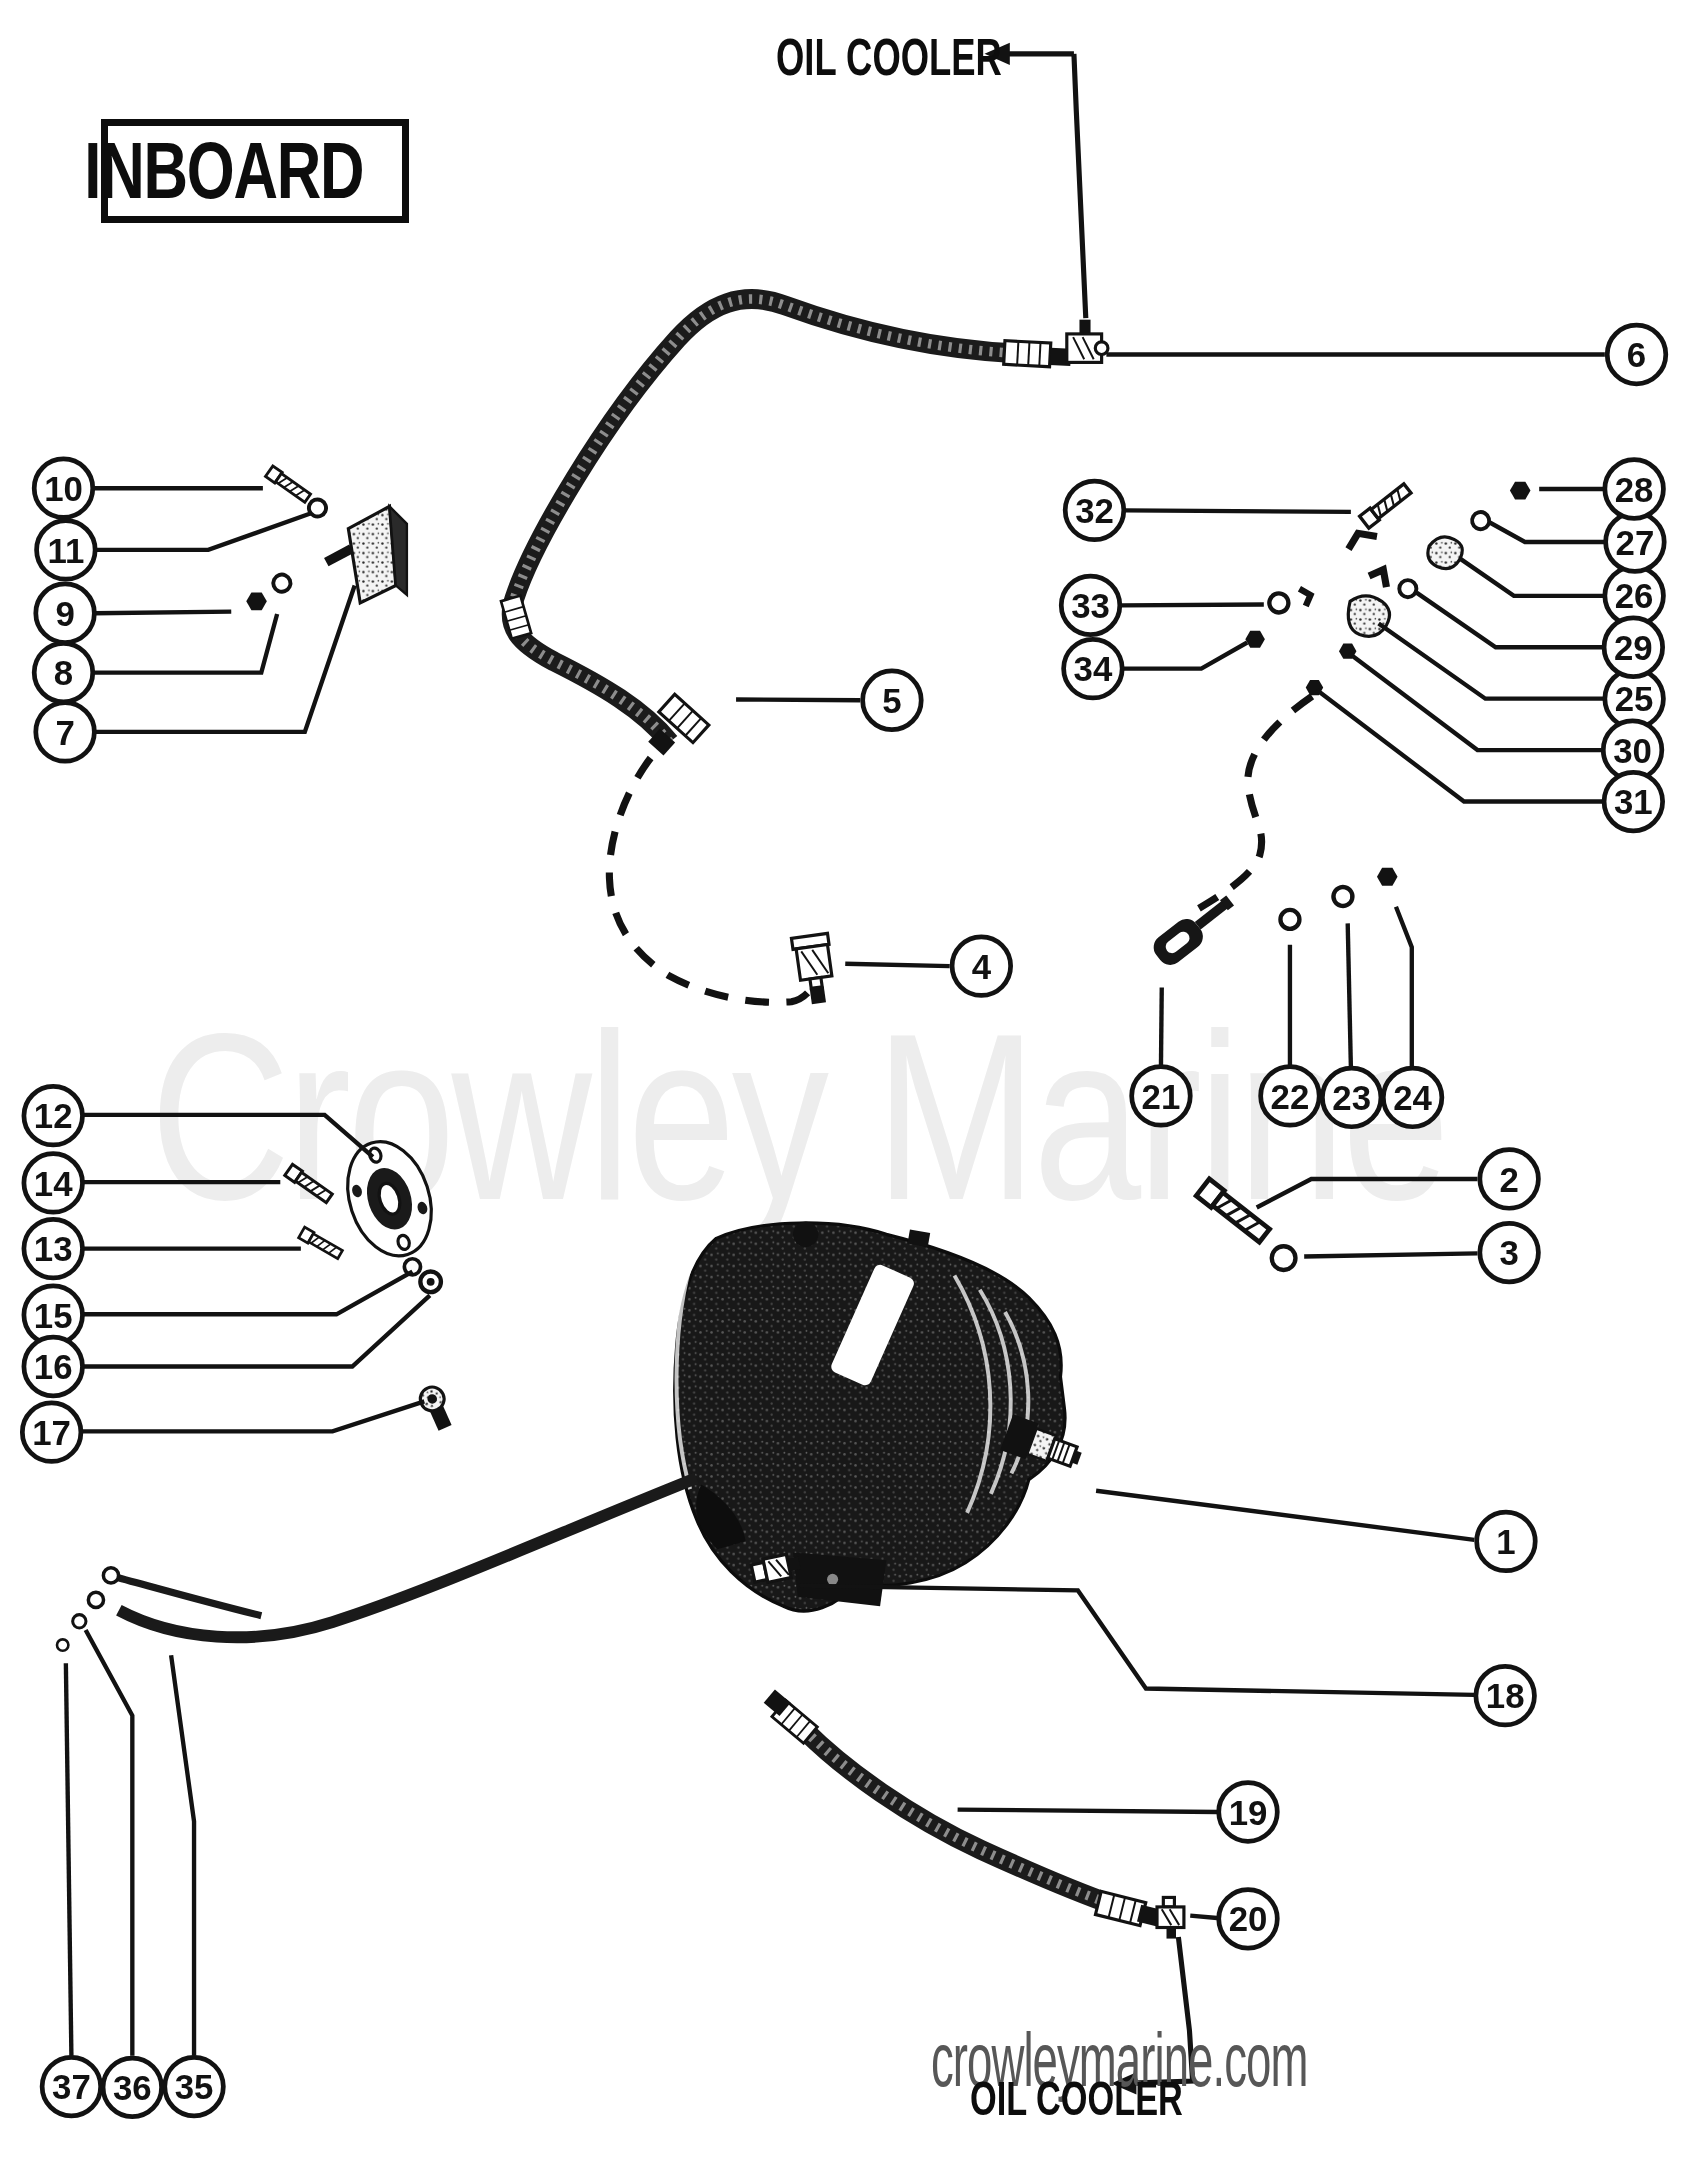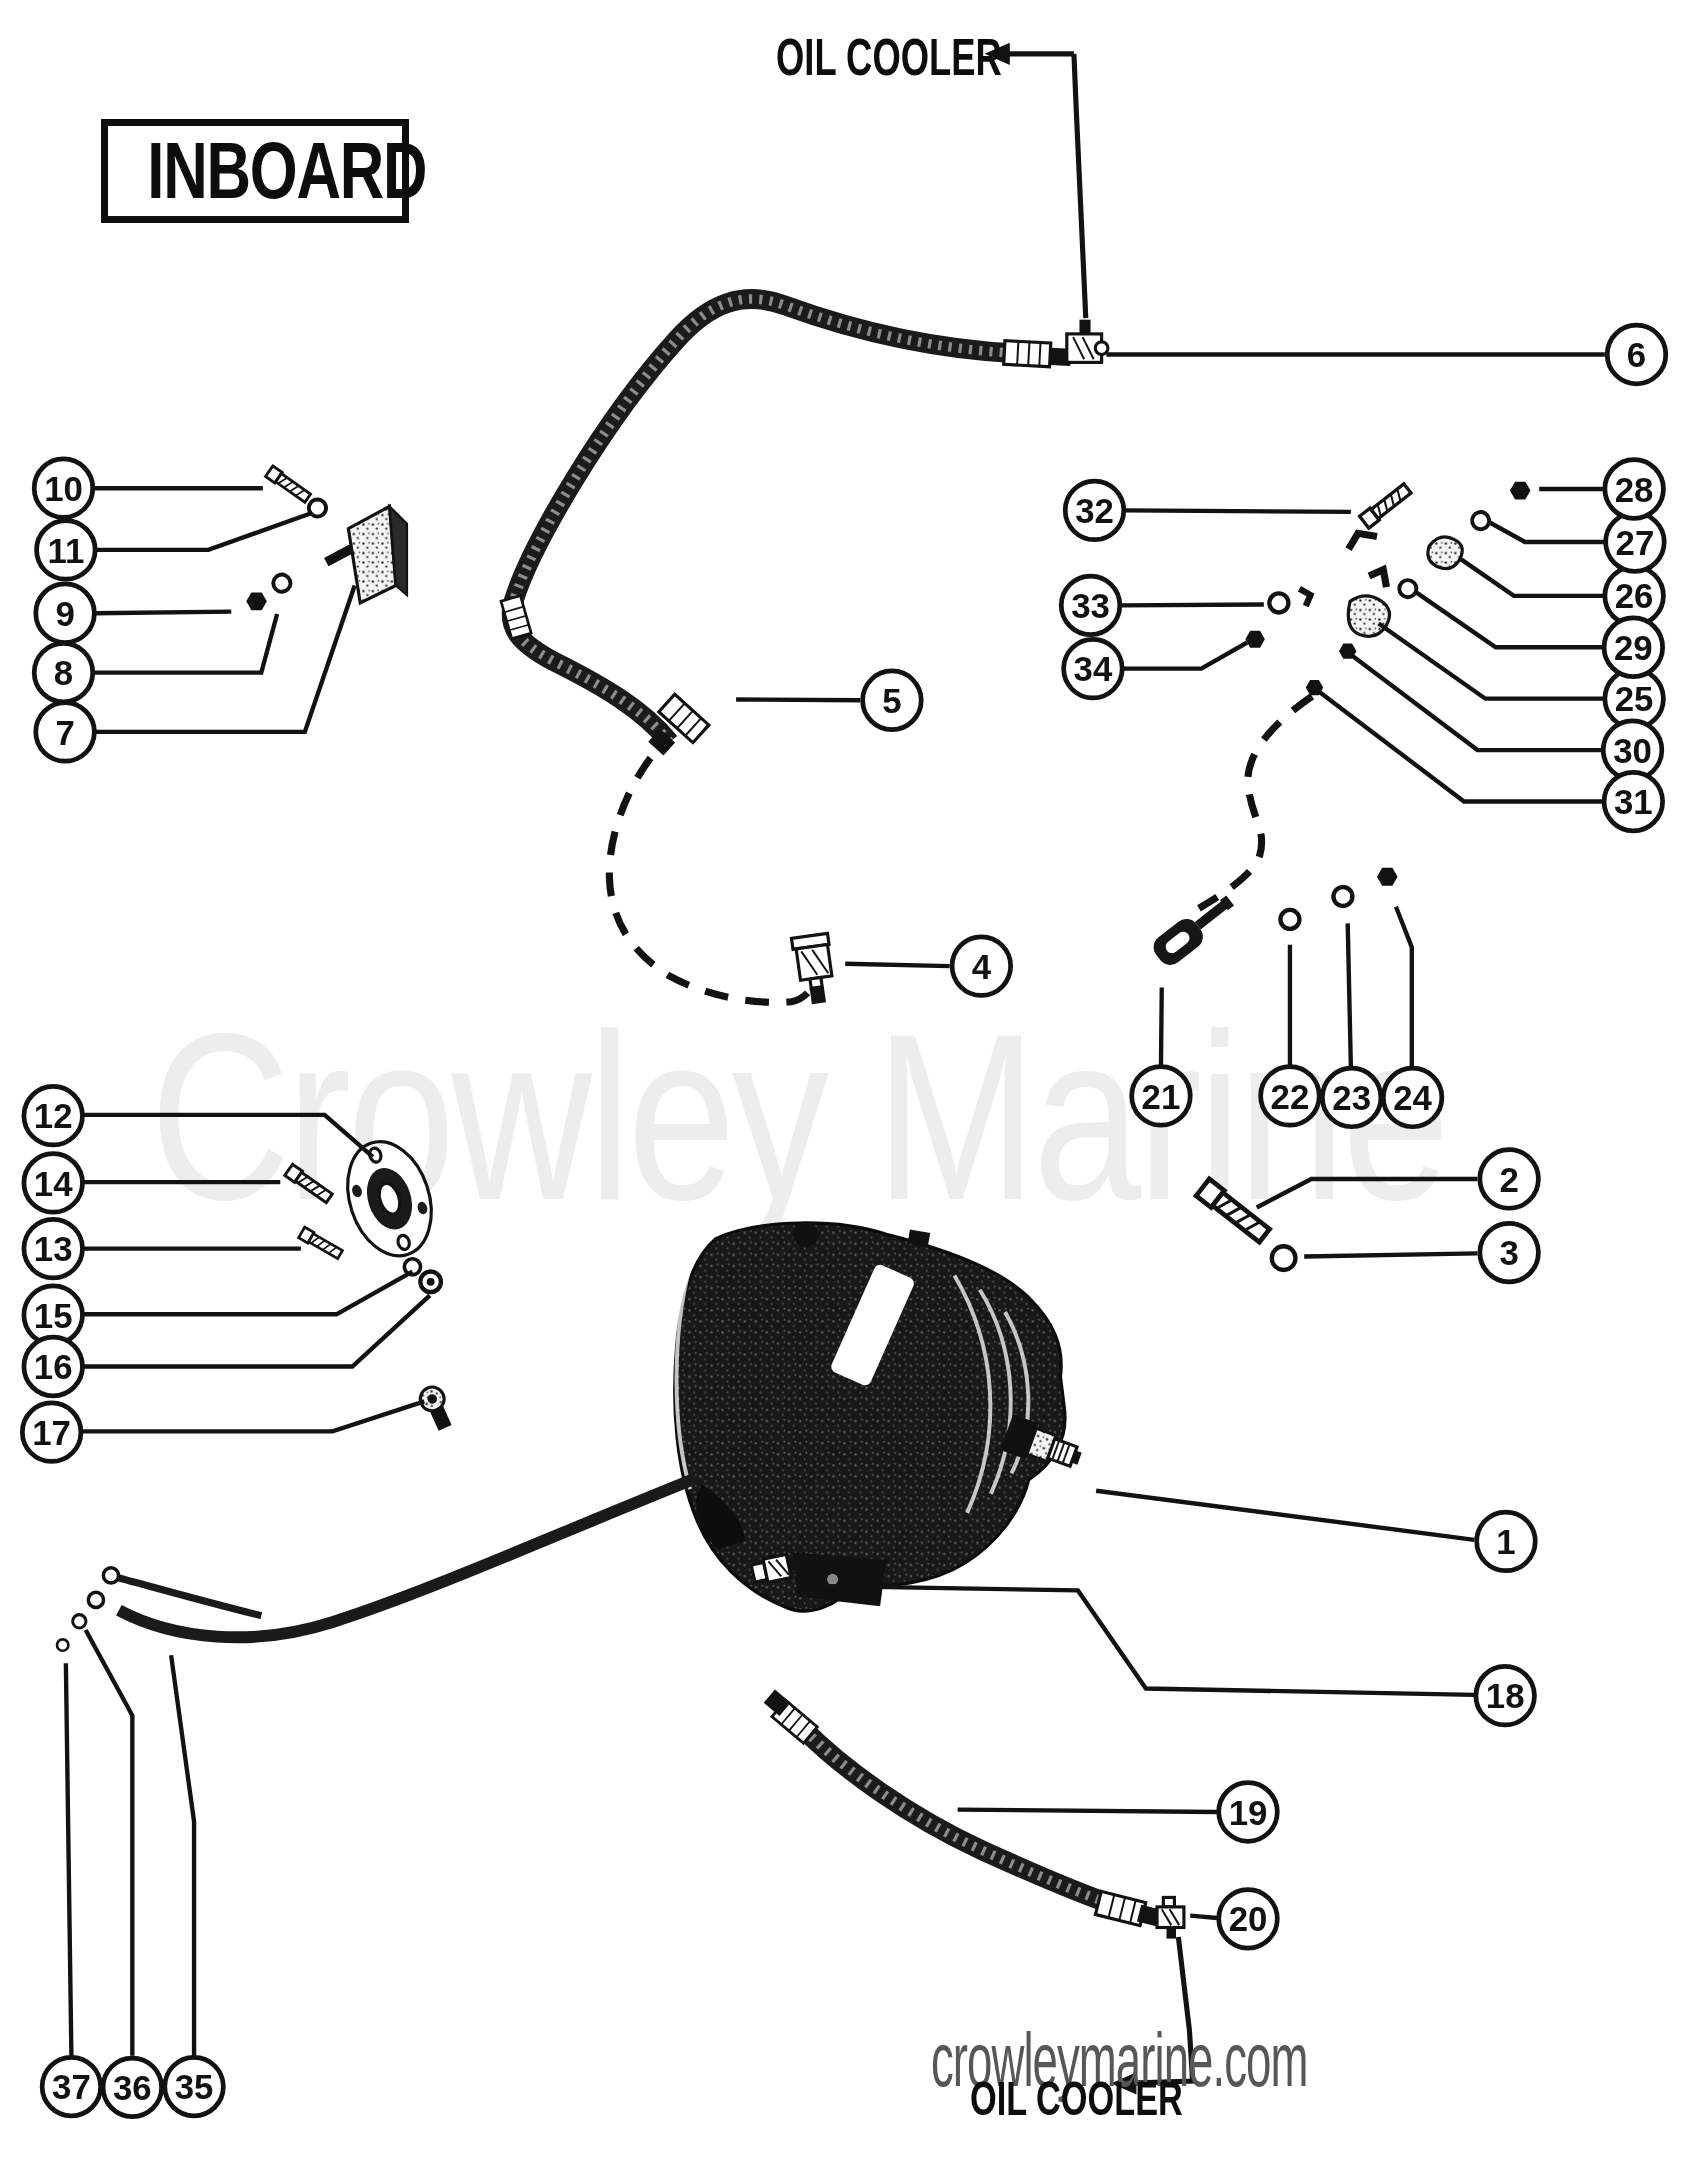--- a/index.html
+++ b/index.html
@@ -8,21 +8,21 @@
        font-family:"Liberation Sans",sans-serif;}
   .abs{position:absolute;}
   #wmMain{left:150px;top:980px;font-size:237px;color:var(--wmL);
           transform:scaleX(.82);transform-origin:left top;letter-spacing:-4.7px;
           white-space:nowrap;z-index:0;}
   #diagram{left:0;top:0;z-index:1;}
   #wmSite{left:931px;top:2016px;font-size:76px;color:var(--wmD);
           transform:scaleX(.60);transform-origin:left top;letter-spacing:-1.6px;
           white-space:nowrap;z-index:2;}
   #inboardBox{left:101px;top:119px;width:294px;height:90px;border:7.1px solid #0d0d0d;
-          display:flex;align-items:center;justify-content:flex-start;z-index:3;}
+          display:flex;align-items:center;justify-content:flex-end;z-index:3;}
   #inboardBox span{font-size:79px;font-weight:bold;color:#0d0d0d;
           transform:scaleX(.78);letter-spacing:-1.6px;white-space:nowrap;}
   .oilLbl{font-weight:bold;color:#0d0d0d;white-space:nowrap;z-index:3;}
   #oilTop{left:776px;top:27px;font-size:52px;transform:scaleX(.70);transform-origin:left top;}
   #oilBottom{left:970px;top:2070px;font-size:49px;transform:scaleX(.70);transform-origin:left top;}
   
   .ln{stroke:var(--ink);stroke-width:5.5;fill:none;}
   .ab{stroke:var(--ink);stroke-width:6.5;fill:none;}
   .dsh{stroke:var(--ink);stroke-width:9;fill:none;stroke-dasharray:30 22;}
   .pfill{fill:#fff;stroke:var(--ink);stroke-width:4;}

